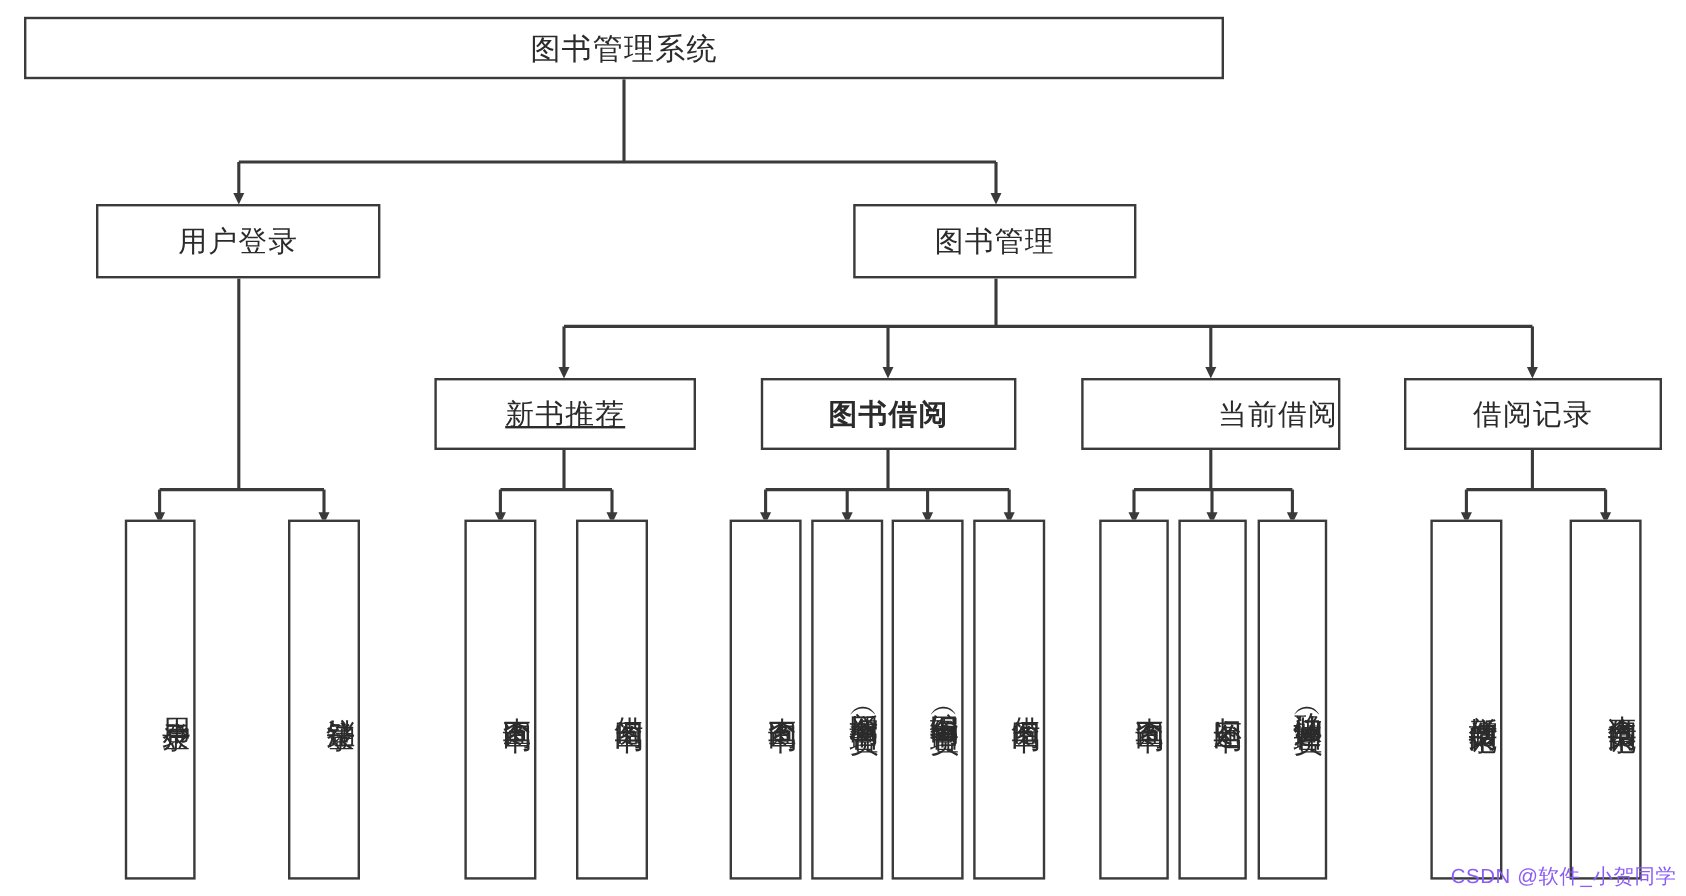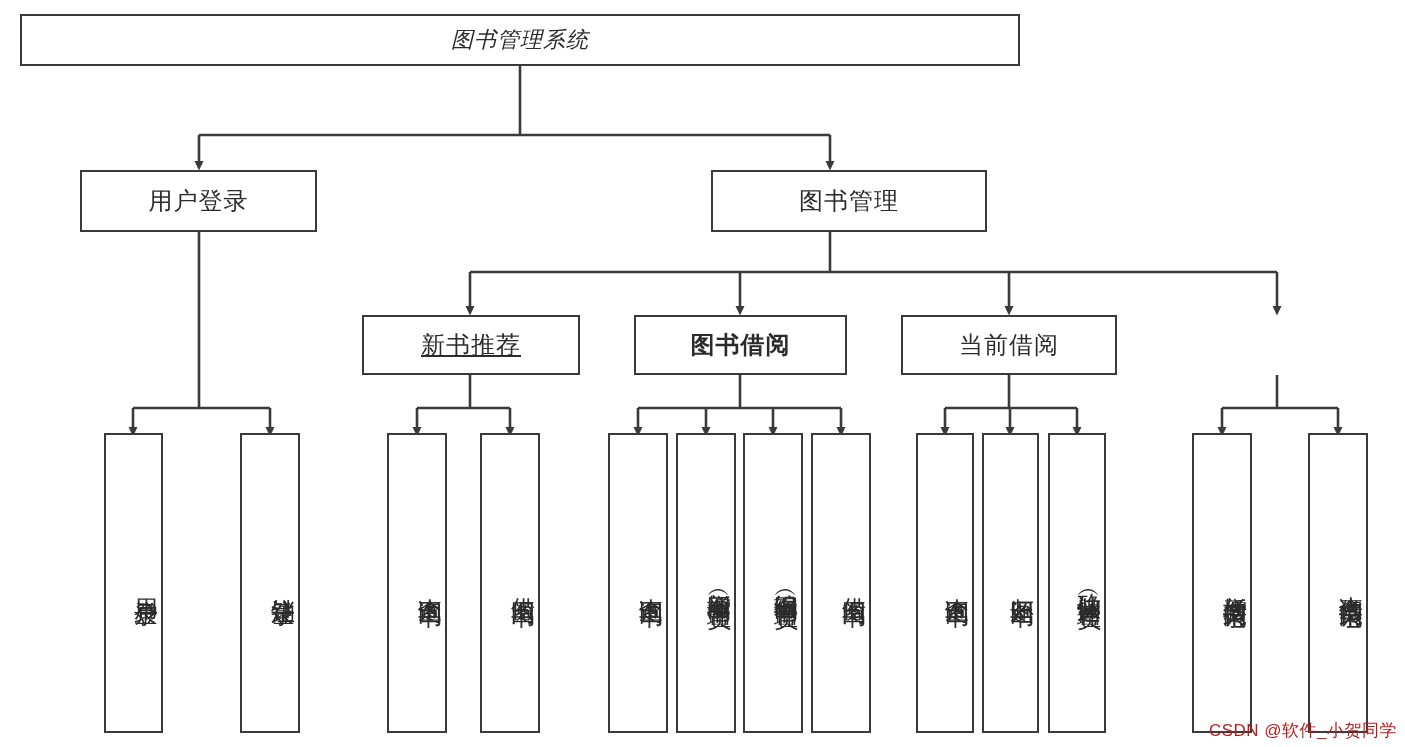--- a/index.html
+++ b/index.html
@@ -4,26 +4,26 @@
 <style>
   html,body{margin:0;padding:0;background:#ffffff;}
   body{font-family:"Liberation Sans","DejaVu Sans",sans-serif;}
   #canvas{position:relative;width:1405px;height:747px;background:#ffffff;overflow:hidden;}
   #wires{position:absolute;left:0;top:0;width:1405px;height:747px;pointer-events:none;}
 
   .node{position:absolute;box-sizing:border-box;background:#ffffff;
         border:2.5px solid #3a3a3a;display:flex;align-items:center;justify-content:center;
         color:#2b2b2b;}
   .node.h{font-size:24px;letter-spacing:1px;}
-  .node.root{font-size:22px;font-style:italic;}
+  .node.root{font-size:25px;}
   .node.v{writing-mode:vertical-rl;text-orientation:upright;font-size:24px;
           line-height:1.22;letter-spacing:2px;padding:14px 0;align-items:flex-start;justify-content:center;}
   .node.v .vtxt{writing-mode:vertical-rl;text-orientation:upright;white-space:pre-line;text-align:center;}
 
-  .wm{position:absolute;right:8px;bottom:5px;font-size:17px;color:#b91c1c;
+  .wm{position:absolute;right:8px;bottom:5px;font-size:17px;color:#8b5cf6;
       letter-spacing:.5px;white-space:nowrap;}
 </style>
 </head>
 <body>
 
 <div id="canvas">
 
   <svg id="wires" viewBox="0 0 1405 747">
     <defs>
       <marker id="ah" markerWidth="11" markerHeight="11" refX="1.2" refY="5.2" orient="auto" markerUnits="userSpaceOnUse">
@@ -74,32 +74,35 @@
     </g>
   </svg>
 
   <div class="node h root" style="left:20px;top:14px;width:1000px;height:52px;">
     <span>图书管理系统</span>
   </div>
 
   <div class="node h" style="left:80px;top:170px;width:237px;height:62px;">
     <span>用户登录</span>
   </div>
-  <div class="node h" style="left:711px;top:170px;width:276px;height:62px;">
+  <div class="node h" style="left:711px;top:170px;width:236px;height:62px;">
     <span>图书管理</span>
   </div>
 
   <div class="node h" style="left:362px;top:315px;width:218px;height:60px;text-decoration:underline;">
     <span>新书推荐</span>
   </div>
   <div class="node h" style="left:634px;top:315px;width:213px;height:60px;font-weight:bold;">
     <span>图书借阅</span>
   </div>
-  <div class="node h" style="left:901px;top:315px;width:216px;height:60px;">
+  <div class="node h" style="left:901px;top:315px;width:216px;height:60px;justify-content:flex-end;">
     <span>当前借阅</span>
+  </div>
+  <div class="node h" style="left:1170px;top:315px;width:215px;height:60px;">
+    <span>借阅记录</span>
   </div>
 
   <div class="node v" style="left:104px;top:433px;width:59px;height:300px;">
     <span class="vtxt">用户登录</span>
   </div>
   <div class="node v" style="left:240px;top:433px;width:60px;height:300px;">
     <span class="vtxt">注销登录</span>
   </div>
 
   <div class="node v" style="left:387px;top:433px;width:60px;height:300px;">

